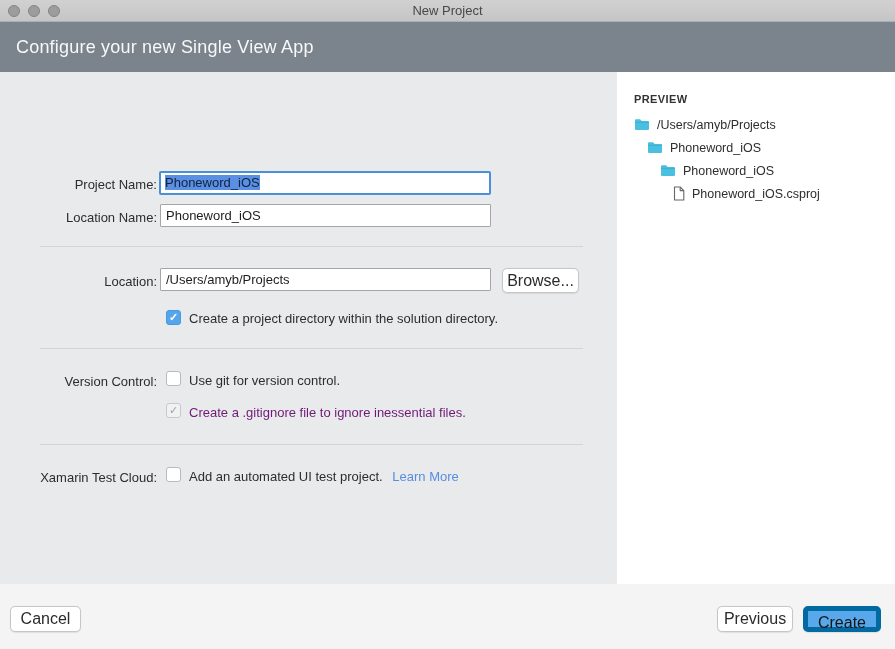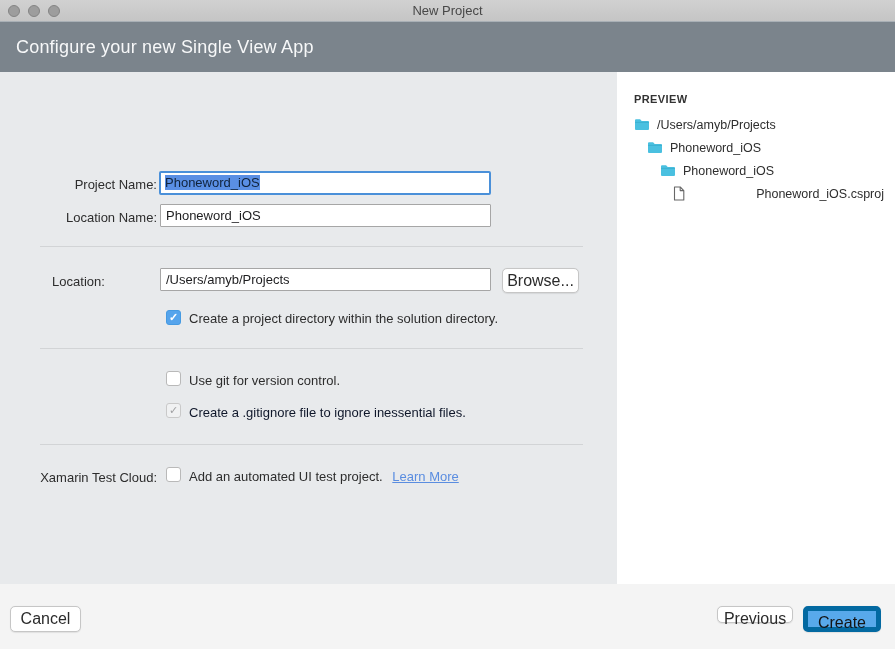--- a/index.html
+++ b/index.html
@@ -41,34 +41,34 @@
     background:#fff; border:1px solid #c6c6c6; border-radius:5px; cursor:default;
     box-shadow:0 .5px 1px rgba(0,0,0,.08); }
 
   .cb { position:absolute; width:15px; height:15px; border-radius:3px; background:#fff;
     border:1px solid #b9b9b9; font-size:11px; line-height:13px; text-align:center; }
   .cb.on { background:#55a4ec; border-color:#459ae2; color:#fff; font-weight:bold; }
   .cb.on::after { content:"✓"; }
   .cb.disabled { background:#f0f1f2; border-color:#c9c9c9; color:#9fa0a2; }
   .cb.disabled.on { background:#f0f1f2; border-color:#c9c9c9; color:#9fa0a2; font-weight:normal; }
   .cbtext { position:absolute; left:189px; font-size:13px; color:#2d2d2d; }
-  .cbtext.dim { color:#0f172a; }
-  .link { color:#5a8de0; text-decoration:underline; cursor:pointer; }
+  .cbtext.dim { color:#701a75; }
+  .link { color:#5a8de0; cursor:pointer; }
 
   
   .preview-title { position:absolute; left:634px; top:93px; font-size:11px; font-weight:bold;
     letter-spacing:.4px; color:#333; }
   #tree { position:absolute; left:634px; top:113px; width:250px; }
   .tree-row { display:flex; align-items:center; height:23px; }
   .tree-row .ticon { display:flex; align-items:center; margin-right:7px; }
   .tree-row .tname { font-size:12.5px; color:#2e2e2e; white-space:nowrap; }
 
   
   .btn-cancel  { position:absolute; left:10px;  top:606px; width:71px; height:26px; line-height:24px; }
-  .btn-prev    { position:absolute; left:717px; top:606px; width:76px; height:17px; line-height:24px; }
+  .btn-prev    { position:absolute; left:717px; top:606px; width:76px; height:26px; line-height:24px; }
   .btn-create  { position:absolute; left:803px; top:606px; width:78px; height:26px; line-height:24px;
     background:#58a9eb; border:5px solid #0369a1; color:#141414; }
 </style>
 </head>
 <body>
 
 <div id="window">
 
   <div class="titlebar">
     <div class="traffic t-close"></div>
@@ -106,50 +106,51 @@
       </div>
       <div class="tree-row" style="padding-left: 26px;">
         <span class="ticon">
           <svg width="16" height="13" viewBox="0 0 16 13">
             <path d="M1 2.2 Q1 1.2 2 1.2 H6.1 L7.7 3.1 H14 Q15 3.1 15 4.1 V11 Q15 12 14 12 H2 Q1 12 1 11 Z" fill="#4ac0e0"></path>
             <path d="M1 4.4 H15" stroke="#3bb0d2" stroke-width="1" fill="none"></path>
           </svg>
         </span>
         <span class="tname">Phoneword_iOS</span>
       </div>
-      <div class="tree-row" style="padding-left: 39px; justify-content: space-between;">
+      <div class="tree-row" style="padding-left: 39px;">
         <span class="ticon">
           <svg width="12" height="15" viewBox="0 0 12 15">
             <path d="M1.5 1 H7.2 L10.8 4.6 V14 H1.5 Z" fill="#ffffff" stroke="#676767" stroke-width="1.1" stroke-linejoin="round"></path>
             <path d="M7.2 1 V4.6 H10.8" fill="none" stroke="#676767" stroke-width="1.1" stroke-linejoin="round"></path>
           </svg>
         </span>
         <span class="tname">Phoneword_iOS.csproj</span>
       </div>
     </div>
 
   <div class="footer"></div>
 
   <div class="flabel" style="top:177px;">Project Name:</div>
   <div class="tinput-focus" style="top:171px;"><span class="sel">Phoneword_iOS</span></div>
 
   <div class="flabel" style="top:210px;">Location Name:</div>
   <input class="tinput" style="top: 204px;" value="Phoneword_iOS">
 
   <div class="divider" style="top:246px;"></div>
 
-  <div class="flabel" style="top:274px;text-align:center;">Location:</div>
+  <div class="flabel" style="top:274px;">Location:</div>
   <input class="tinput" style="top: 268px;" value="/Users/amyb/Projects">
   <div class="btn" style="position:absolute; left:502px; top:268px; width:77px; height:25px; line-height:23px;">Browse...</div>
 
   <div class="cb on" style="left:166px; top:310px;"></div>
   <div class="cbtext" style="top:311px;">Create a project directory within the solution directory.</div>
 
   <div class="divider" style="top:348px;"></div>
 
+  <div class="flabel" style="top:374px;">Version Control:</div>
   <div class="cb" style="left:166px; top:371px;"></div>
   <div class="cbtext" style="top:373px;">Use git for version control.</div>
 
   <div class="cb disabled on" style="left:166px; top:403px;"></div>
   <div class="cbtext dim" style="top:405px;">Create a .gitignore file to ignore inessential files.</div>
 
   <div class="divider" style="top:444px;"></div>
 
   <div class="flabel" style="top:470px;">Xamarin Test Cloud:</div>
   <div class="cb" style="left:166px; top:467px;"></div>

